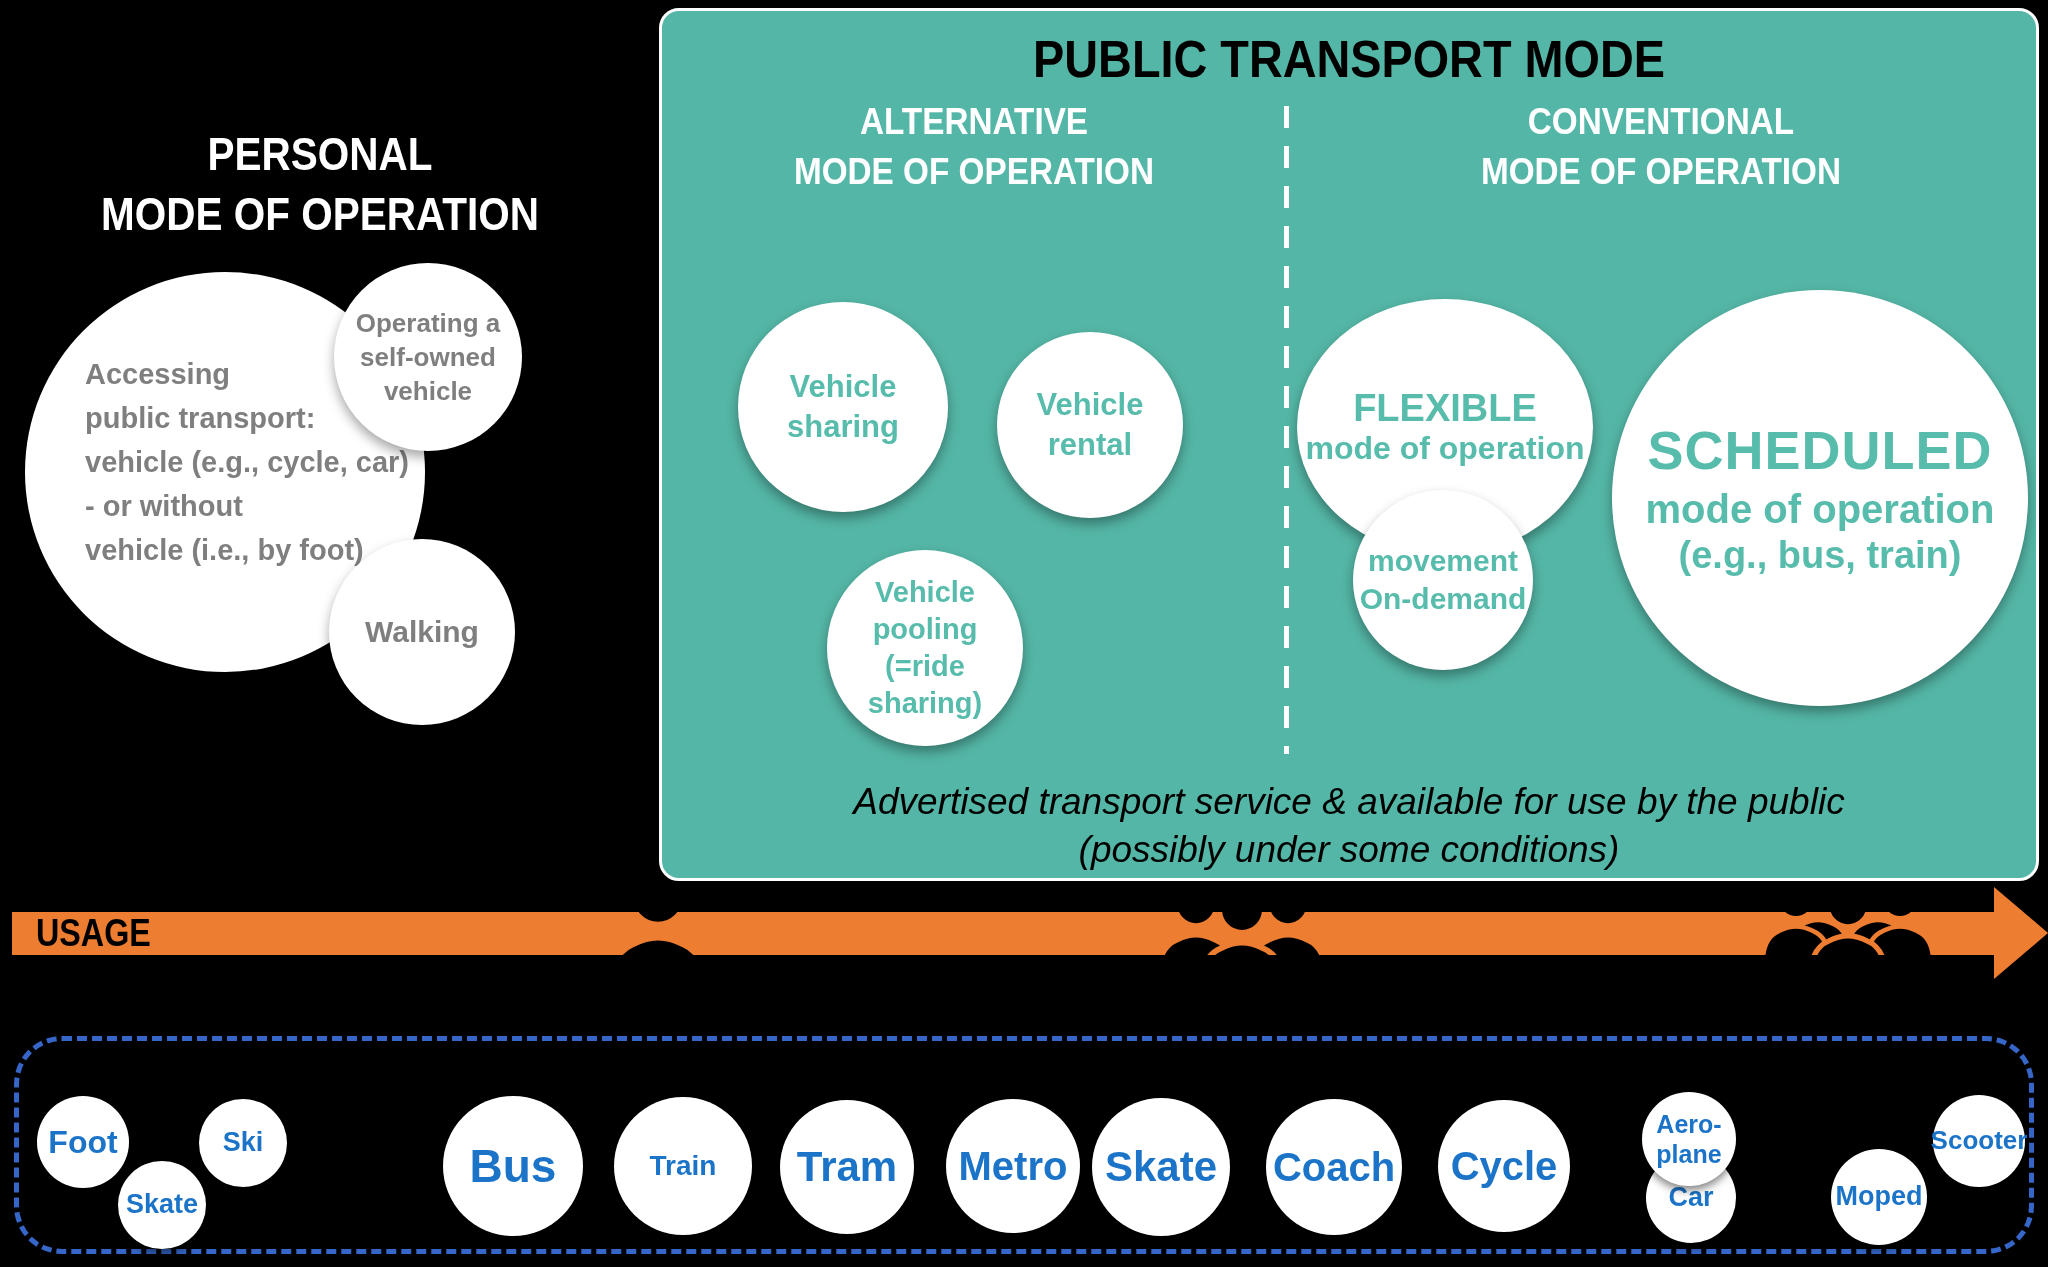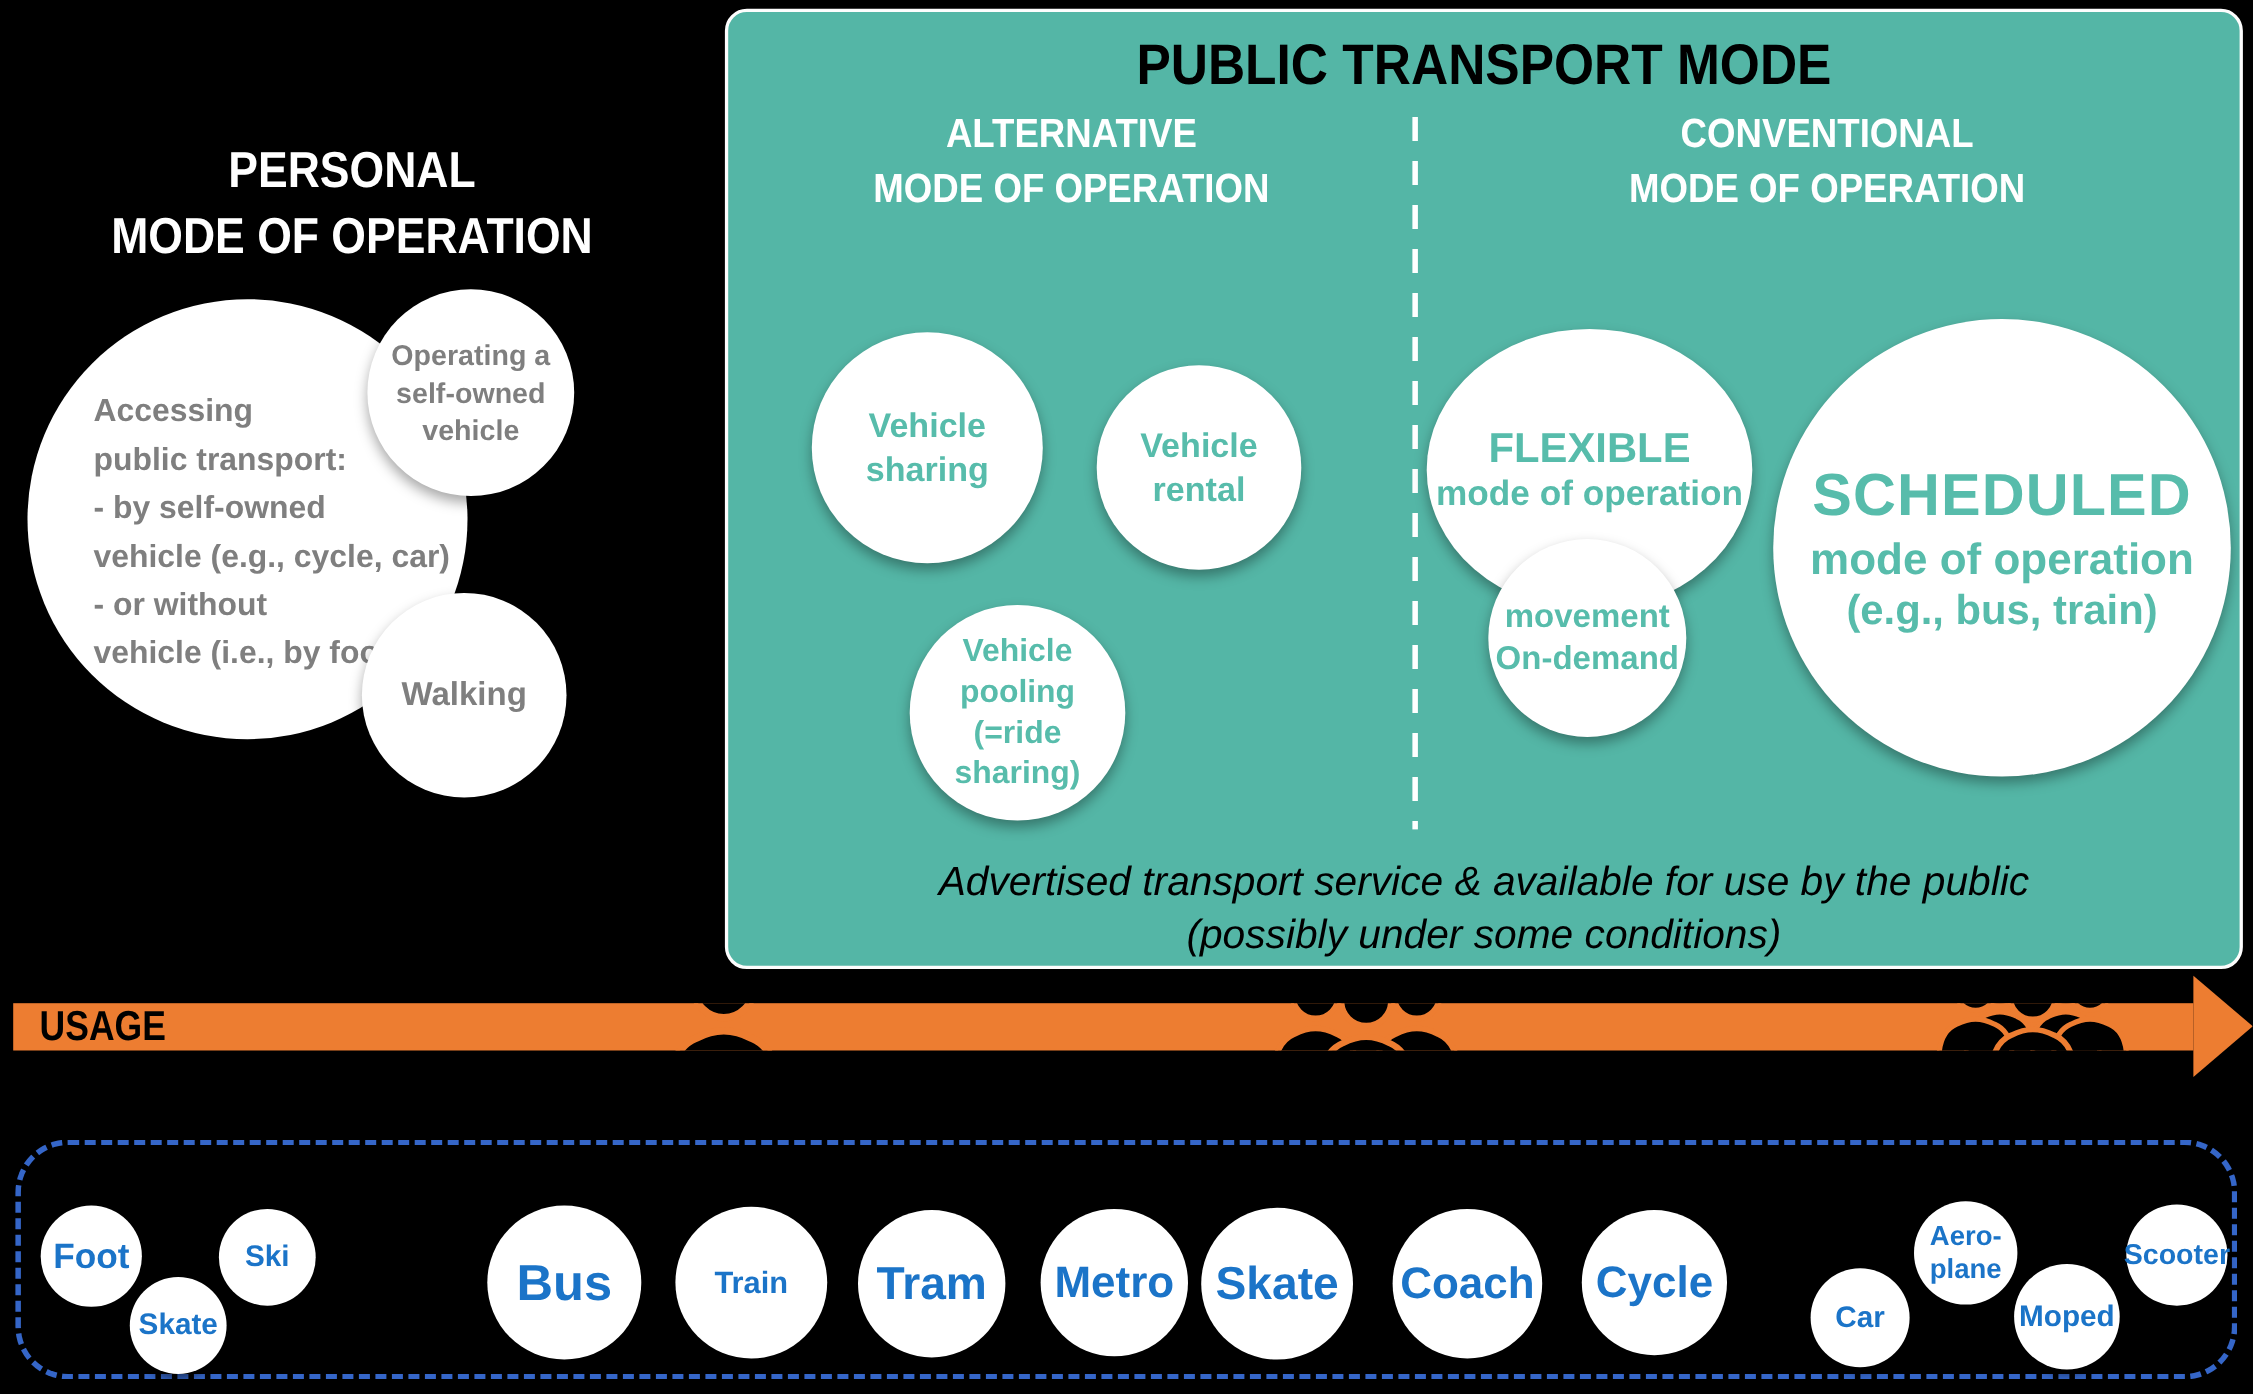--- a/index.html
+++ b/index.html
@@ -72,39 +72,38 @@
   .tm-skate  { left:99px;   top:120px; width:88px;  height:88px;  font-size:27px; }
   .tm-ski    { left:180px;  top:58px;  width:88px;  height:88px;  font-size:27px; }
   .tm-bus    { left:424px;  top:55px;  width:140px; height:140px; font-size:46px; }
   .tm-train  { left:595px;  top:56px;  width:138px; height:138px; font-size:28px; }
   .tm-tram   { left:761px;  top:59px;  width:134px; height:134px; font-size:42px; }
   .tm-metro  { left:927px;  top:58px;  width:134px; height:134px; font-size:40px; }
   .tm-ferry  { left:1073px; top:57px;  width:138px; height:138px; font-size:42px; }
   .tm-coach  { left:1247px; top:58px;  width:136px; height:136px; font-size:40px; }
   .tm-cycle  { left:1419px; top:59px;  width:132px; height:132px; font-size:40px; }
   .tm-car    { left:1627px; top:112px; width:90px;  height:90px;  font-size:27px; }
-  .tm-aero   { left:1721px; top:51px;  width:94px;  height:94px;  font-size:25px; line-height:30px; }
+  .tm-aero   { left:1623px; top:51px;  width:94px;  height:94px;  font-size:25px; line-height:30px; }
   .tm-moped  { left:1812px; top:108px; width:96px;  height:96px;  font-size:27px; }
   .tm-scooter{ left:1914px; top:54px;  width:92px;  height:92px;  font-size:26px; white-space:nowrap; }
 </style>
 </head>
 <body>
 
 <div class="stage">
 
   <div class="personal-title">
     <span class="blockline">PERSONAL</span>
     <span class="blockline">MODE OF OPERATION</span>
   </div>
 
   <div class="circle big-circle">
     <div class="big-circle-text">
       <span class="blockline">Accessing</span>
       <span class="blockline">public transport:</span>
-      <span class="blockline">- by self-owned</span>
       <span class="blockline">vehicle (e.g., cycle, car)</span>
       <span class="blockline">- or without</span>
       <span class="blockline">vehicle (i.e., by foot)</span>
     </div>
   </div>
 
   <div class="circle operating-circle">
     <span class="blockline">Operating a</span>
     <span class="blockline">self-owned</span>
     <span class="blockline">vehicle</span>

